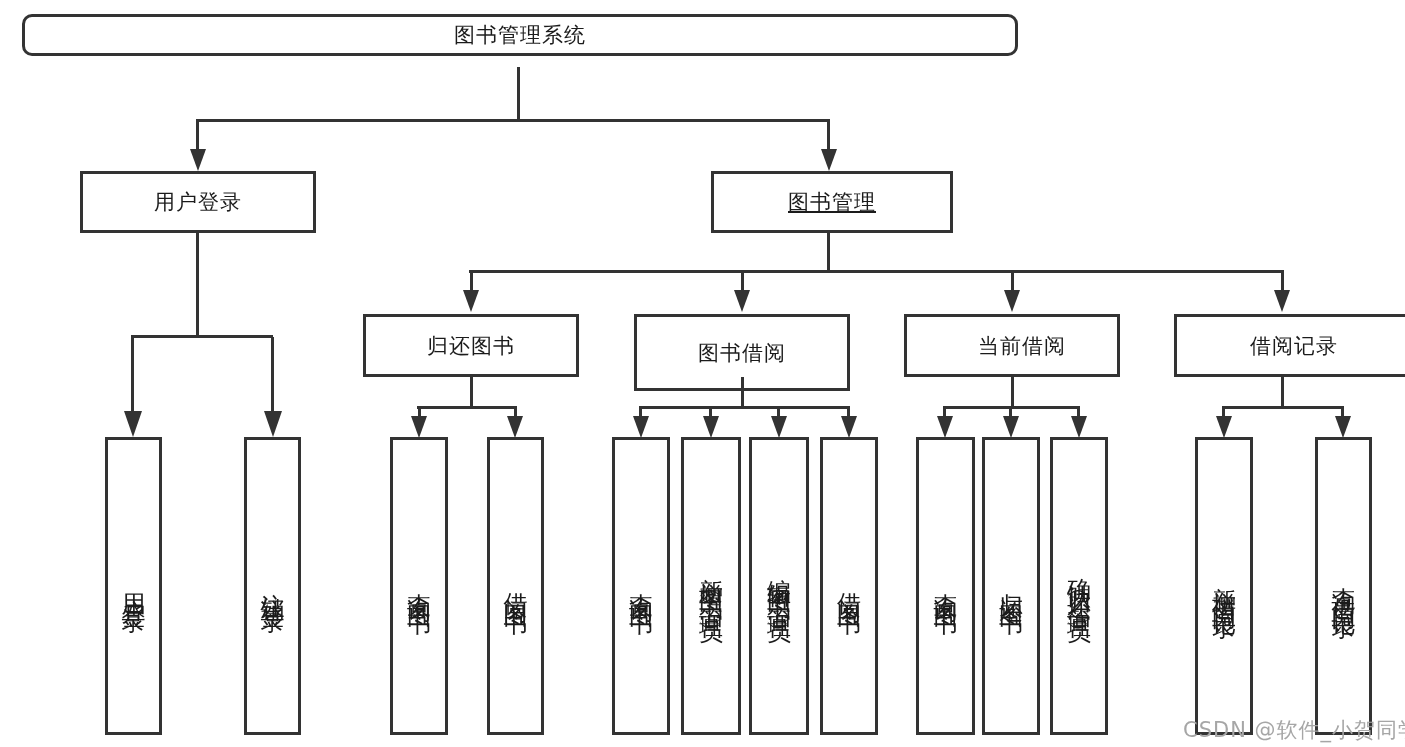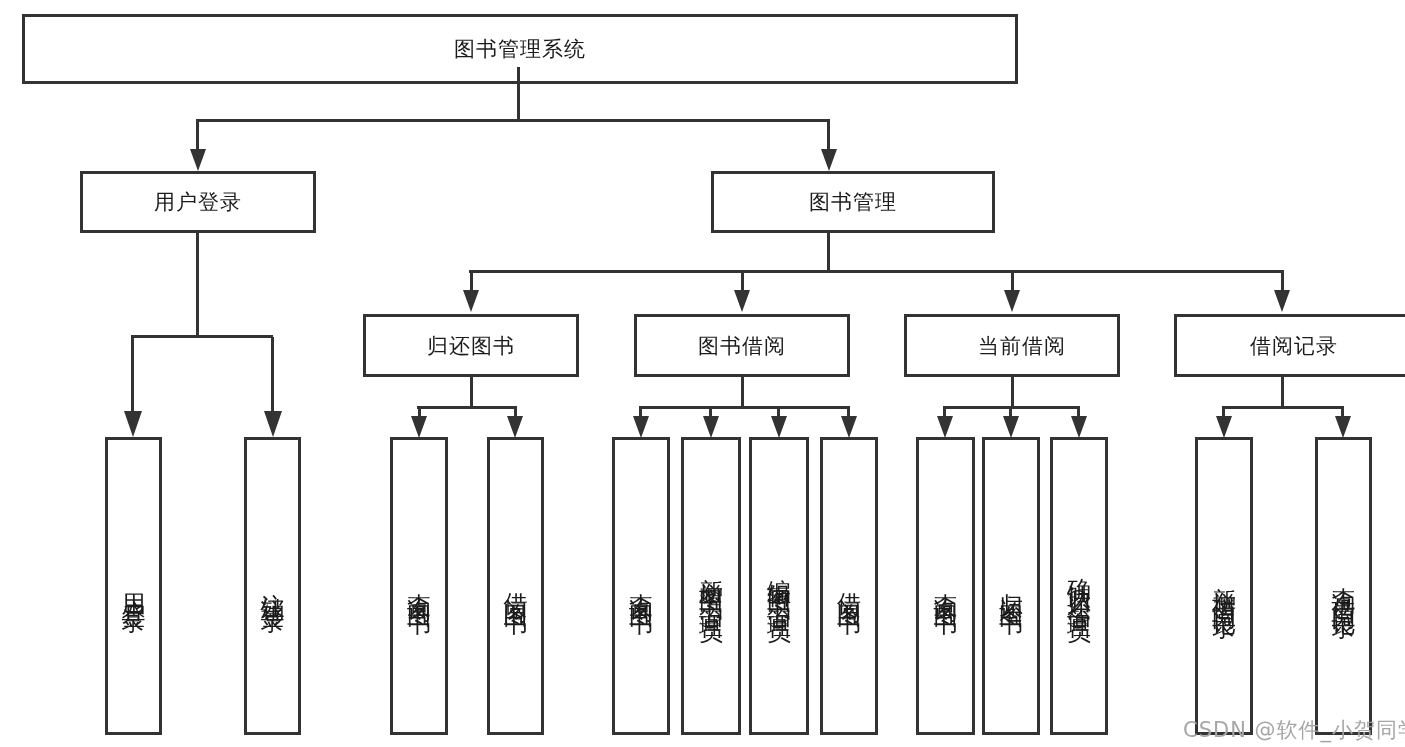--- a/index.html
+++ b/index.html
@@ -33,35 +33,35 @@
   #watermark {
     position:absolute; left:1183px; top:716px; z-index:10;
     font-size:21px; color:#a6a6a6; letter-spacing:1px; white-space:nowrap;
   }
 </style>
 </head>
 <body>
 
 <div id="stage">
 
-  <div class="node" style="left:22px;top:14px;width:996px;height:70px;">
+  <div class="node" style="left:22px;top:14px;width:996px;height:42px;border-radius:10px;">
     <span>图书管理系统</span>
   </div>
 
   <div class="v" style="left:517px;top:67px;height:54px;"></div>
   <div class="h" style="left:196px;top:119px;width:634px;"></div>
   <div class="v" style="left:196px;top:121px;height:30px;"></div>
   <div class="arrow" style="left:190px;top:149px;"></div>
   <div class="v" style="left:827px;top:121px;height:30px;"></div>
   <div class="arrow" style="left:821px;top:149px;"></div>
 
   <div class="node" style="left:80px;top:171px;width:236px;height:62px;">
     <span>用户登录</span>
   </div>
-  <div class="node" style="left:711px;top:171px;width:284px;height:62px;">
+  <div class="node" style="left:711px;top:171px;width:242px;height:62px;text-decoration:underline;">
     <span>图书管理</span>
   </div>
 
   <div class="v" style="left:196px;top:233px;height:104px;"></div>
   <div class="h" style="left:131px;top:335px;width:142px;"></div>
   <div class="v" style="left:131px;top:337px;height:76px;"></div>
   <div class="arrow arrow-lg" style="left:124px;top:411px;"></div>
   <div class="v" style="left:271px;top:337px;height:76px;"></div>
   <div class="arrow arrow-lg" style="left:264px;top:411px;"></div>
 
@@ -72,21 +72,21 @@
   <div class="v" style="left:741px;top:272px;height:20px;"></div>
   <div class="arrow" style="left:734px;top:290px;"></div>
   <div class="v" style="left:1011px;top:272px;height:20px;"></div>
   <div class="arrow" style="left:1004px;top:290px;"></div>
   <div class="v" style="left:1281px;top:272px;height:20px;"></div>
   <div class="arrow" style="left:1274px;top:290px;"></div>
 
   <div class="node" style="left:363px;top:314px;width:216px;height:63px;">
     <span>归还图书</span>
   </div>
-  <div class="node" style="left:634px;top:314px;width:216px;height:63px;">
+  <div class="node" style="left:634px;top:314px;width:216px;height:77px;">
     <span>图书借阅</span>
   </div>
   <div class="node" style="left:904px;top:314px;width:216px;height:63px;padding-left:20px;">
     <span>当前借阅</span>
   </div>
   <div class="node" style="left:1174px;top:314px;width:240px;height:63px;">
     <span>借阅记录</span>
   </div>
 
   <div class="v" style="left:470px;top:377px;height:31px;"></div>

